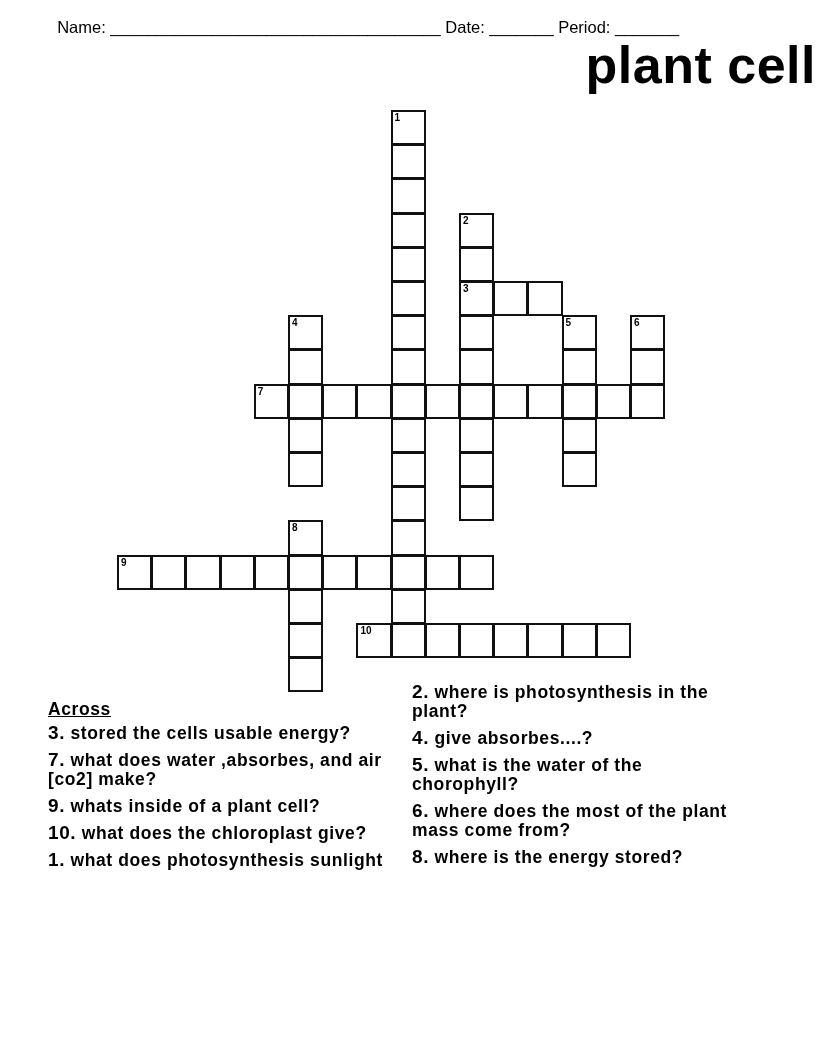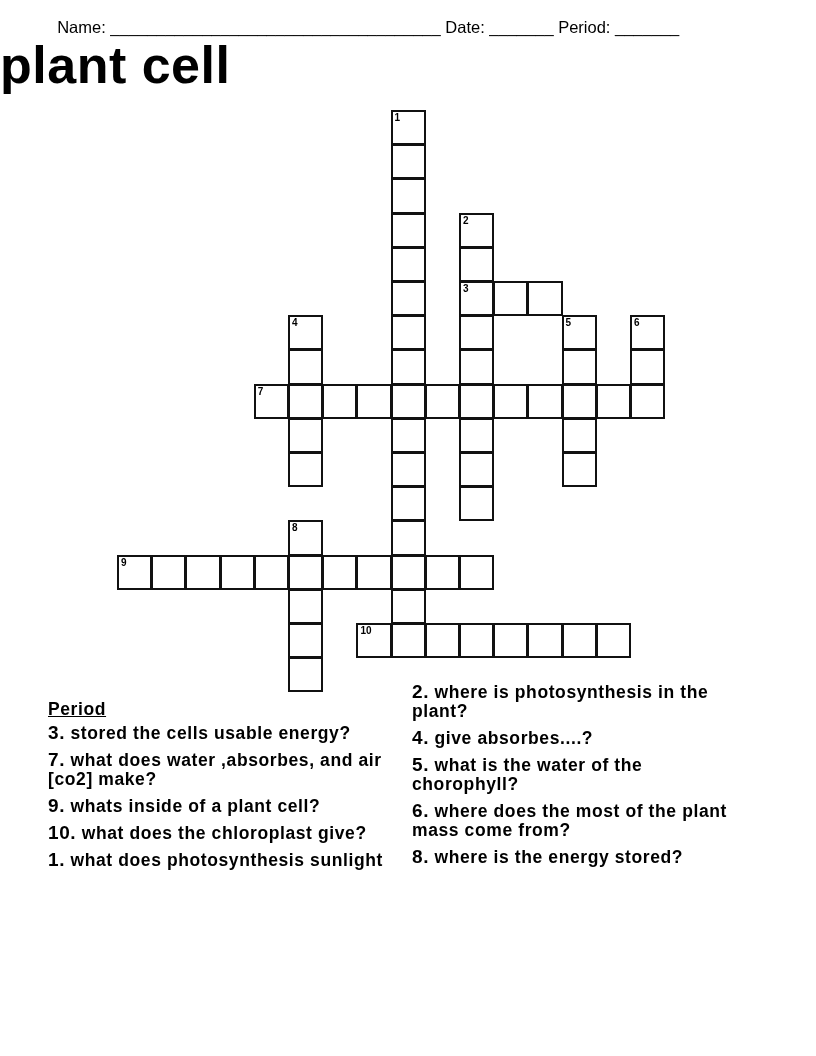--- a/index.html
+++ b/index.html
@@ -1,19 +1,19 @@
 <!DOCTYPE html>
 <html><head>
 <meta charset="utf-8">
 <style>
   html, body { margin: 0; padding: 0; background: #ffffff; }
   body { width: 816px; height: 1056px; position: relative; overflow: hidden; font-family: "Liberation Sans", sans-serif; color: #000; }
   .header-line { position: absolute; top: 0; left: 48px; font-size: 16.5px; white-space: pre; line-height: 18px; }
   .header-line span { white-space: pre; }
-  .title { position: absolute; top: 30px; left: 0; width: 816px; text-align: left; font-family: "Liberation Sans", sans-serif; font-weight: bold; font-size: 52px; line-height: 70px; letter-spacing: 0.5px; }
+  .title { position: absolute; top: 30px; left: 0; width: 816px; text-align: right; font-family: "Liberation Sans", sans-serif; font-weight: bold; font-size: 52px; line-height: 70px; letter-spacing: 0.5px; }
   #grid { position: absolute; left: 0; top: 0; width: 816px; height: 700px; }
   .cell { position: absolute; box-sizing: border-box; width: 35.2px; height: 35.2px; border: 2px solid #111; background: #fff; }
   .cell .num { position: absolute; left: 2px; top: 0px; font-family: "Liberation Sans", sans-serif; font-weight: bold; font-size: 10px; line-height: 11px; }
   .clues { position: absolute; top: 700px; font-family: "Liberation Sans", sans-serif; font-weight: bold; font-size: 17.5px; line-height: 19px; letter-spacing: 0.6px; }
   .clues.left { left: 48px; width: 350px; }
   .clues.right { left: 412px; width: 340px; top: 682px; }
   .clue-heading { text-decoration: underline; margin-bottom: 4px; display: block; }
   .clue { margin-bottom: 7px; }
   .clue .cnum { font-size: 19px; }
 </style>
@@ -111,21 +111,21 @@
     </div>
     <div class="cell" style="left: 424.8px; top: 623px;"></div>
     <div class="cell" style="left: 459px; top: 623px;"></div>
     <div class="cell" style="left: 493.2px; top: 623px;"></div>
     <div class="cell" style="left: 527.4px; top: 623px;"></div>
     <div class="cell" style="left: 561.6px; top: 623px;"></div>
     <div class="cell" style="left: 595.8px; top: 623px;"></div>
   </div>
 
 <div class="clues left" id="clues-left">
-    <span class="clue-heading">Period</span>
+    <span class="clue-heading">Across</span>
     <div class="clue"><span class="cnum">3.</span><span> stored the cells usable energy?</span></div>
     <div class="clue"><span class="cnum">7.</span><span> what does water ,absorbes, and air [co2] make?</span></div>
     <div class="clue"><span class="cnum">9.</span><span> whats inside of a plant cell?</span></div>
     <div class="clue"><span class="cnum">10.</span><span> what does the chloroplast give?</span></div>
     <div class="clue"><span class="cnum">1.</span><span> what does photosynthesis sunlight</span></div>
   </div>
 <div class="clues right" id="clues-right">
     <div class="clue"><span class="cnum">2.</span><span> where is photosynthesis in the plant?</span></div>
     <div class="clue"><span class="cnum">4.</span><span> give absorbes....?</span></div>
     <div class="clue"><span class="cnum">5.</span><span> what is the water of the chorophyll?</span></div>

